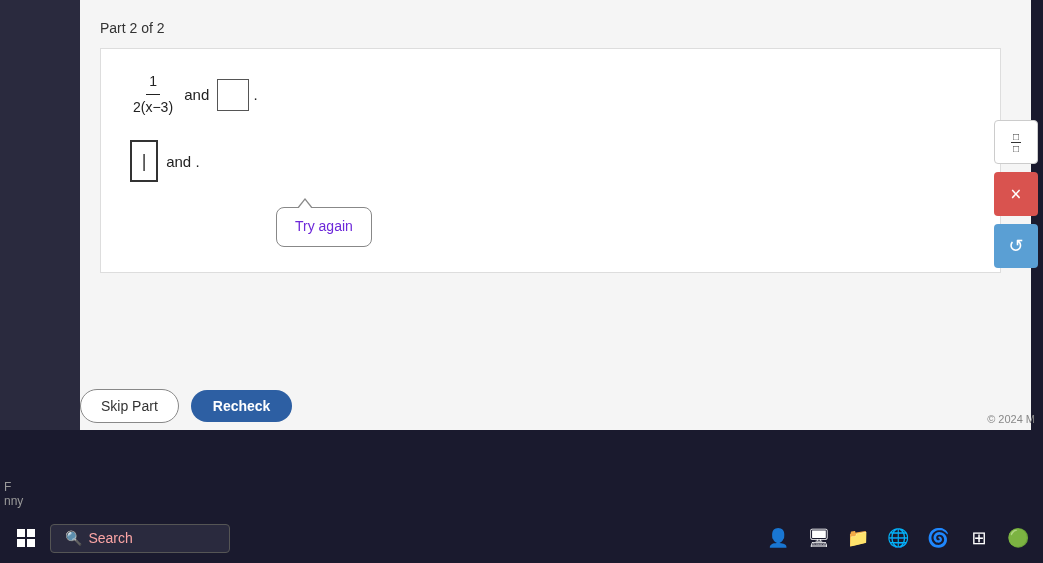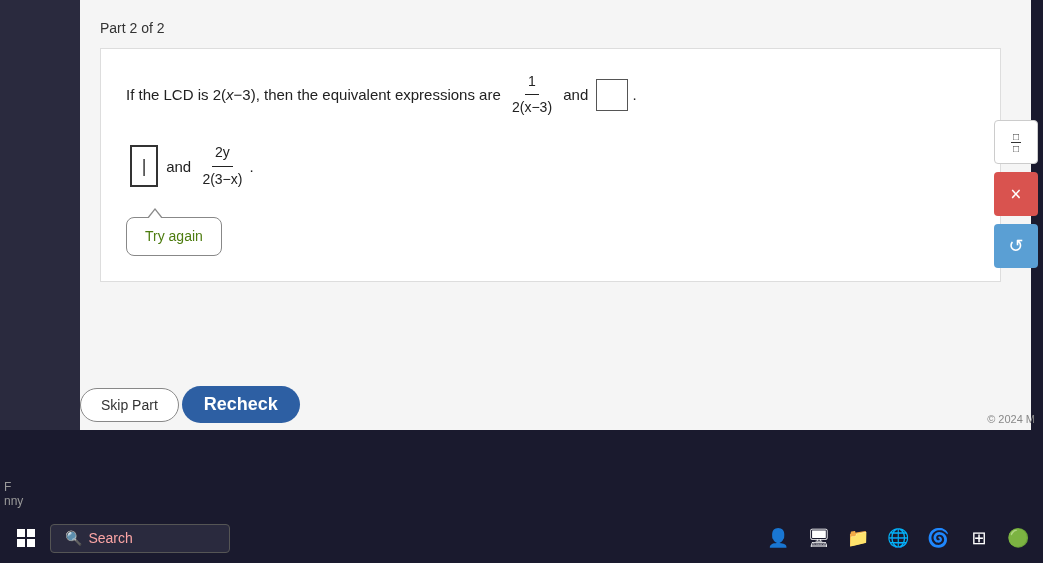--- a/index.html
+++ b/index.html
@@ -108,21 +108,22 @@
 
     .try-again-bubble {
       position: relative;
       display: inline-block;
       background: white;
       border: 1.5px solid #888;
       border-radius: 8px;
       padding: 6px 18px;
       font-family: Arial, sans-serif;
       font-size: 14px;
-      color: #4d7c0f;
+      color: #6d28d9;
+      margin-left: 150px;
       margin-top: 5px;
     }
     .try-again-bubble::before {
       content: '';
       position: absolute;
       top: -10px;
       left: 20px;
       border-width: 0 8px 10px 8px;
       border-style: solid;
       border-color: transparent transparent #888 transparent;
@@ -204,41 +205,41 @@
       font-size: 18px;
     }
 
     
     .action-bar {
       position: absolute;
       bottom: 140px;
       left: 80px;
       display: flex;
       align-items: center;
-      gap: 3px;
+      gap: 12px;
     }
 
     .skip-btn {
       background: white;
       border: 1.5px solid #888;
       border-radius: 20px;
       padding: 8px 20px;
       font-family: Arial, sans-serif;
       font-size: 14px;
       color: #333;
       cursor: pointer;
     }
 
     .recheck-btn {
       background: #2d5fa3;
       border: none;
       border-radius: 20px;
       padding: 8px 22px;
       font-family: Arial, sans-serif;
-      font-size: 18px;
+      font-size: 14px;
       color: white;
       cursor: pointer;
       font-weight: bold;
     }
 
     .copyright {
       position: absolute;
       bottom: 138px;
       right: 8px;
       font-family: Arial, sans-serif;
@@ -358,38 +359,33 @@
 <div class="left-sidebar"></div>
 
 <div class="main-content">
 
   <div class="part-label">Part 2 of 2</div>
 
   <div class="instruction-box">
 
     
     <div class="math-line">
-      <span>If the LCD is 2(<span class="math-text">x</span>−3), then the equivalent expressions are&nbsp;</span>
       <span class="fraction">
         <span class="numerator">1</span>
         <span class="denominator">2(x−3)</span>
       </span>
       <span>&nbsp;and&nbsp;</span>
       <span class="input-box"></span>
       <span>.</span>
     </div>
 
     
     <div class="math-line">
       <span class="input-box-tall"></span>
       <span>&nbsp;and&nbsp;</span>
-      <span class="fraction">
-        <span class="numerator">2y</span>
-        <span class="denominator">2(3−x)</span>
-      </span>
       <span>.</span>
     </div>
 
     
     <div class="try-again-bubble">
       <span>Try again</span>
     </div>
 
   </div>
 

